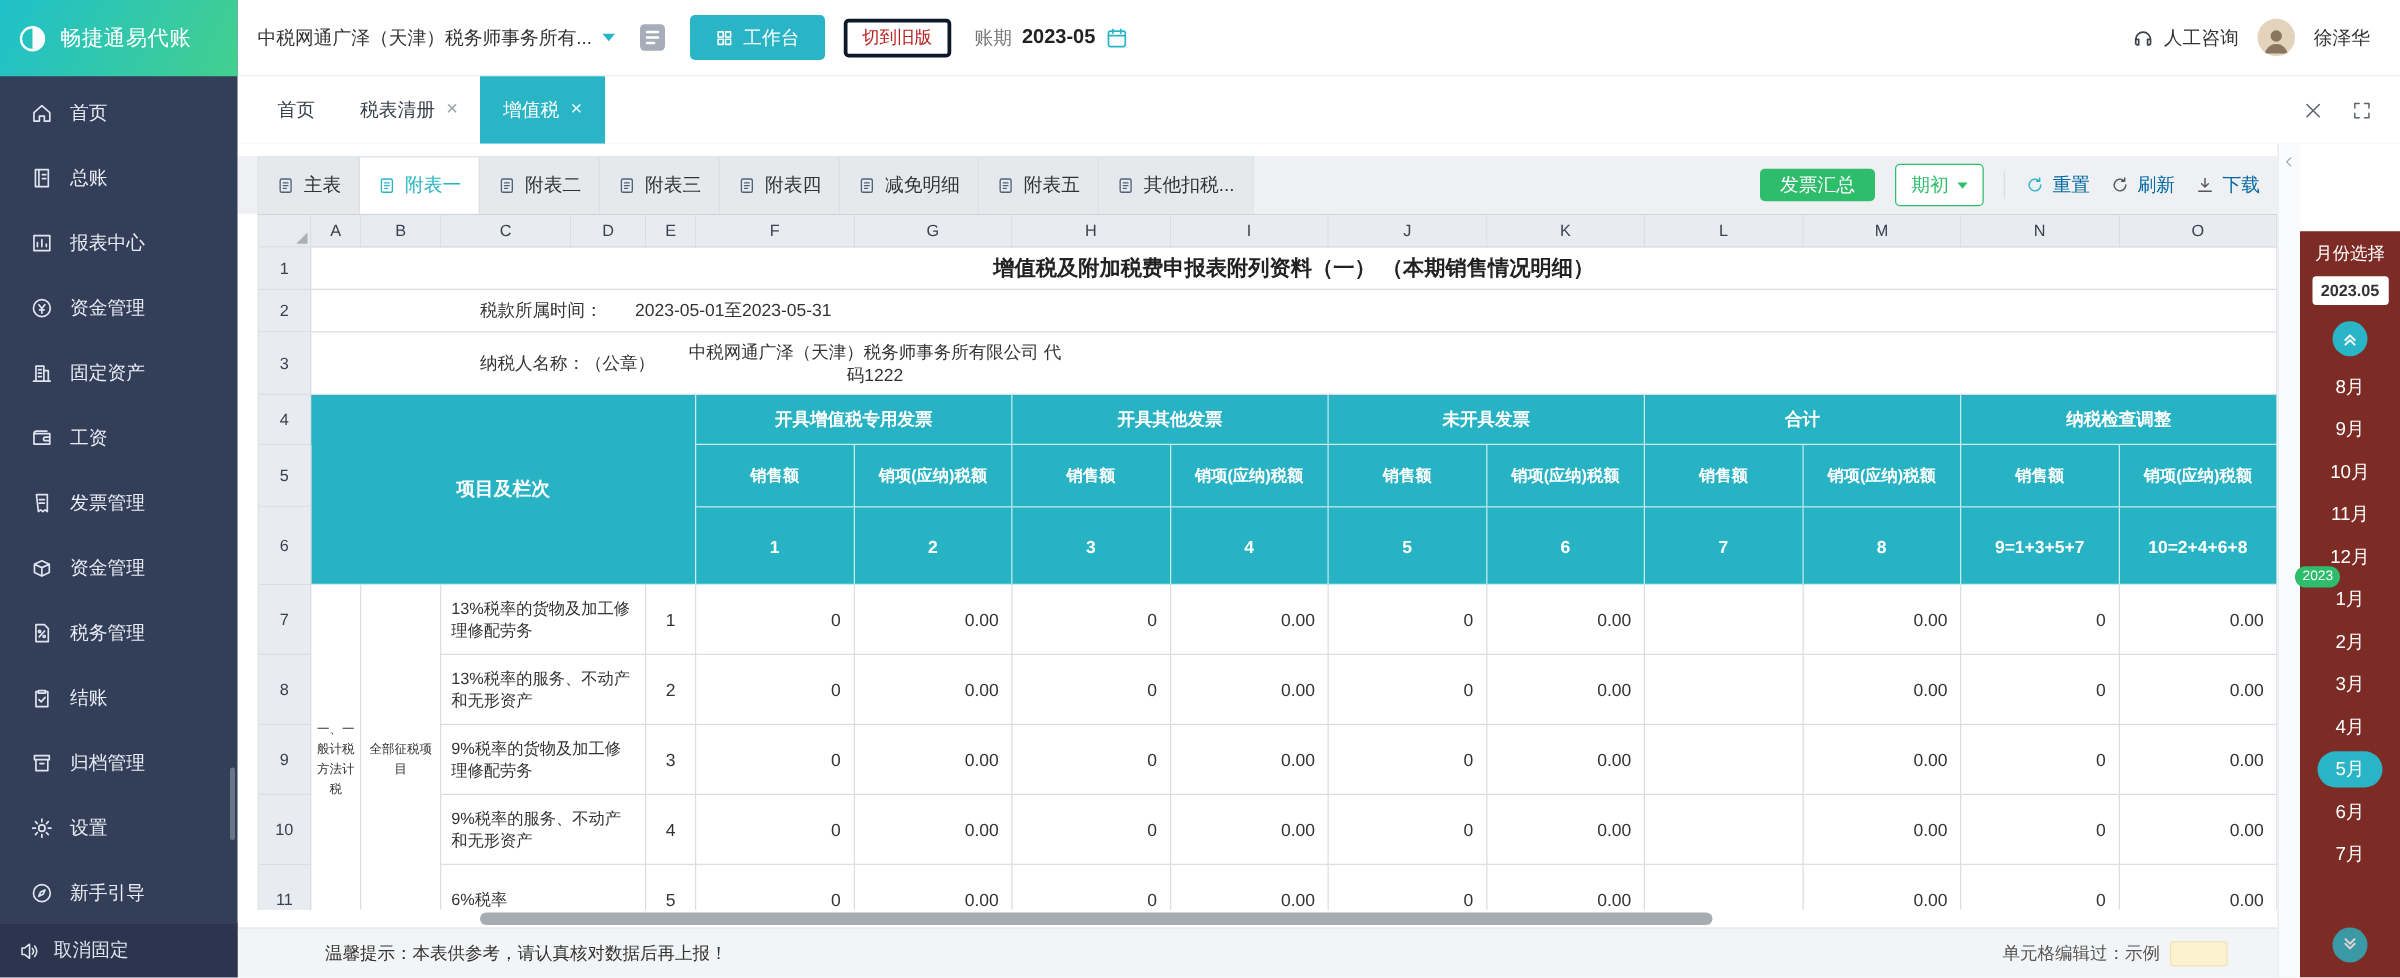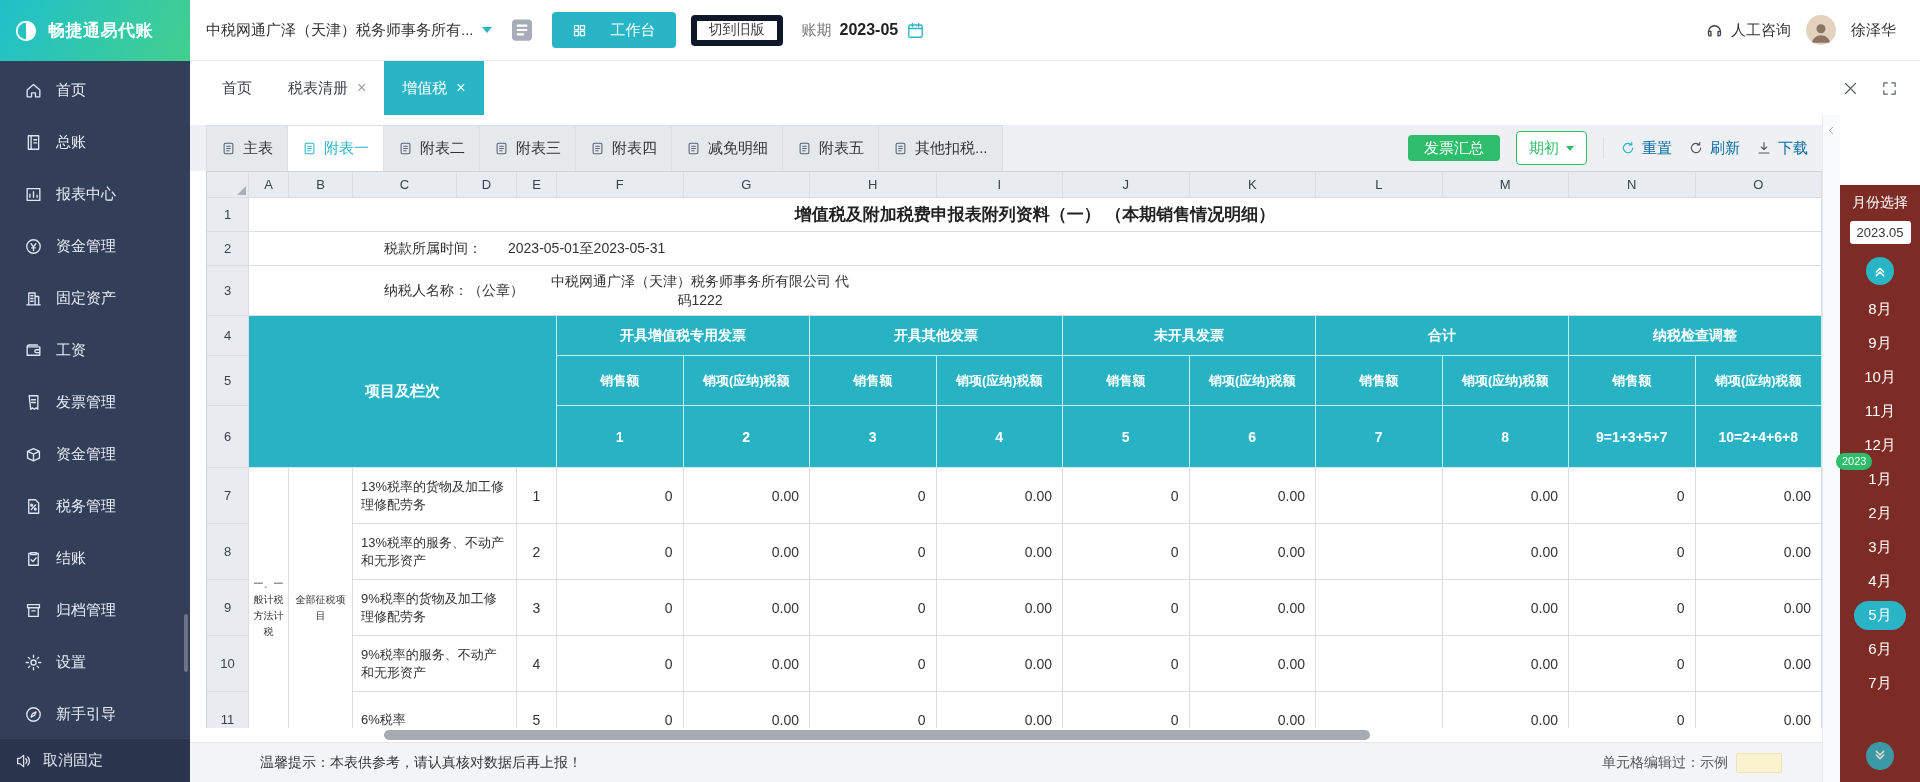--- a/index.html
+++ b/index.html
@@ -4,34 +4,34 @@
 <style>
 *{margin:0;padding:0;box-sizing:border-box}
 html,body{width:1920px;height:782px;overflow:hidden}
 body{font-family:"Liberation Sans","DejaVu Sans",sans-serif;background:#eef1f4;color:#333;font-size:15px}
 [data-interactable="true"]{cursor:pointer}
 svg.ic{fill:none;stroke:currentColor;stroke-width:1.7;stroke-linecap:round;stroke-linejoin:round}
 .app{display:flex;width:1920px;height:782px}
 
 .sidebar{width:190px;background:#333e59;display:flex;flex-direction:column;flex-shrink:0;position:relative}
 .logo{height:61px;background:linear-gradient(115deg,#1fc0ca,#43cf8e);display:flex;align-items:center;gap:9px;padding-left:13px;flex-shrink:0}
-.brand{color:#fff;font-weight:bold;font-size:17px;letter-spacing:.5px}
+.brand{color:#fff;font-weight:normal;font-size:17px;letter-spacing:.5px}
 .nav{flex:1;overflow:hidden;padding-top:3px}
 .nav-item{height:52px;display:flex;align-items:center;gap:13px;padding-left:24px;color:#e9edf5;font-size:15px}
 .nav-item .nic{color:#dfe5f0;display:flex}
 .side-scroll{position:absolute;right:2px;bottom:110px;width:4px;height:58px;border-radius:2px;background:rgba(255,255,255,.28)}
 .unpin{height:44px;display:flex;align-items:center;gap:10px;padding-left:15px;color:#dfe4ee;background:#2b354e;font-size:15px;flex-shrink:0;border-top:1px solid rgba(255,255,255,.07)}
 
 .main{flex:1;display:flex;flex-direction:column;min-width:0}
 .topbar{height:61px;background:#fff;display:flex;align-items:center;padding:0 24px 0 16px;gap:15px;flex-shrink:0;border-bottom:1px solid #ececf0}
 .company{display:flex;align-items:center;gap:8px;font-size:15px;color:#333}
 .caret-teal{width:0;height:0;border-left:5px solid transparent;border-right:5px solid transparent;border-top:6px solid #2ab5c6}
 .caret-green{width:0;height:0;border-left:4px solid transparent;border-right:4px solid transparent;border-top:5px solid #2ebd6b}
-.btn-teal{background:#2ab5c6;color:#fff;border:none;border-radius:4px;height:36px;padding:11px 20px;font-size:15px;display:flex;align-items:center;gap:24px}
-.btn-outline-teal{background:#fff;color:#404040;border:6px solid #0f172a;border-radius:4px;height:31px;padding:0 12px;font-size:14px}
+.btn-teal{background:#2ab5c6;color:#fff;border:none;border-radius:4px;height:36px;padding:11px 20px;font-size:15px;display:flex;align-items:center;gap:8px}
+.btn-outline-teal{background:#fff;color:#b91c1c;border:3px solid #0f172a;border-radius:4px;height:31px;padding:0 12px;font-size:14px}
 .period{display:flex;align-items:center;gap:8px;margin-left:4px}
 .period-label{color:#777}
 .period-value{font-weight:bold;color:#222;font-size:16px}
 .flex-spacer{flex:1}
 .support{display:flex;align-items:center;gap:7px;color:#333}
 .avatar{width:30px;height:30px;border-radius:50%;background:#e3d3bd;display:flex;align-items:flex-end;justify-content:center;overflow:hidden}
 
 .tabbar{height:54px;background:#fff;display:flex;align-items:stretch;padding:0 0 0 14px;flex-shrink:0;box-shadow:0 1px 0 #e4e7eb}
 .tab{display:flex;align-items:center;gap:9px;padding:0 18px;font-size:15px;color:#3a3f48}
 .tab .x{color:#9aa0a8;font-size:16px;line-height:1}
@@ -85,21 +85,21 @@
 .legend{margin-left:auto;display:flex;align-items:center;color:#555}
 .swatch{display:inline-block;width:46px;height:20px;background:#fcf2d0;border:1px solid #f0e3b8;border-radius:2px;margin-left:8px}
 
 .strip{width:18px;background:#fafbfc;border-left:1px solid #e7e9ed;display:flex;justify-content:center;padding-top:8px;flex-shrink:0}
 .strip .sc{color:#9aa0a8}
 
 .month-col{width:80px;display:flex;flex-direction:column;flex-shrink:0}
 .month-spacer{height:70px;background:#fff}
 .month-panel{flex:1;background:#7d2b25;color:#fff;display:flex;flex-direction:column;align-items:center;padding-top:9px;position:relative}
 .mp-title{font-size:14px}
-.mp-current{background:#fff;color:#333;font-weight:normal;font-size:13px;border-radius:3px;padding:4px 7px;margin-top:9px}
+.mp-current{background:#fff;color:#333;font-weight:bold;font-size:13px;border-radius:3px;padding:4px 7px;margin-top:9px}
 .mp-arrow{width:28px;height:28px;border-radius:50%;background:#2ab5c6;border:none;color:#fff;margin-top:13px;display:flex;align-items:center;justify-content:center}
 .mp-arrow.down{margin-top:auto;margin-bottom:12px;opacity:.8}
 .mp-list{display:flex;flex-direction:column;align-items:center;margin-top:7px}
 .mp-item{height:34px;width:56px;display:flex;align-items:center;justify-content:center;font-size:15px;position:relative}
 .mp-item.selected{background:#2ab5c6;border-radius:15px;height:29px;width:52px;margin:2.5px 2px}
 .mp-badge{position:absolute;left:-16px;top:-9px;background:#2ebd6b;color:#fff;font-size:11px;padding:1px 6px;border-radius:9px;line-height:1.4;z-index:2}
 </style>
 </head>
 <body>
 

